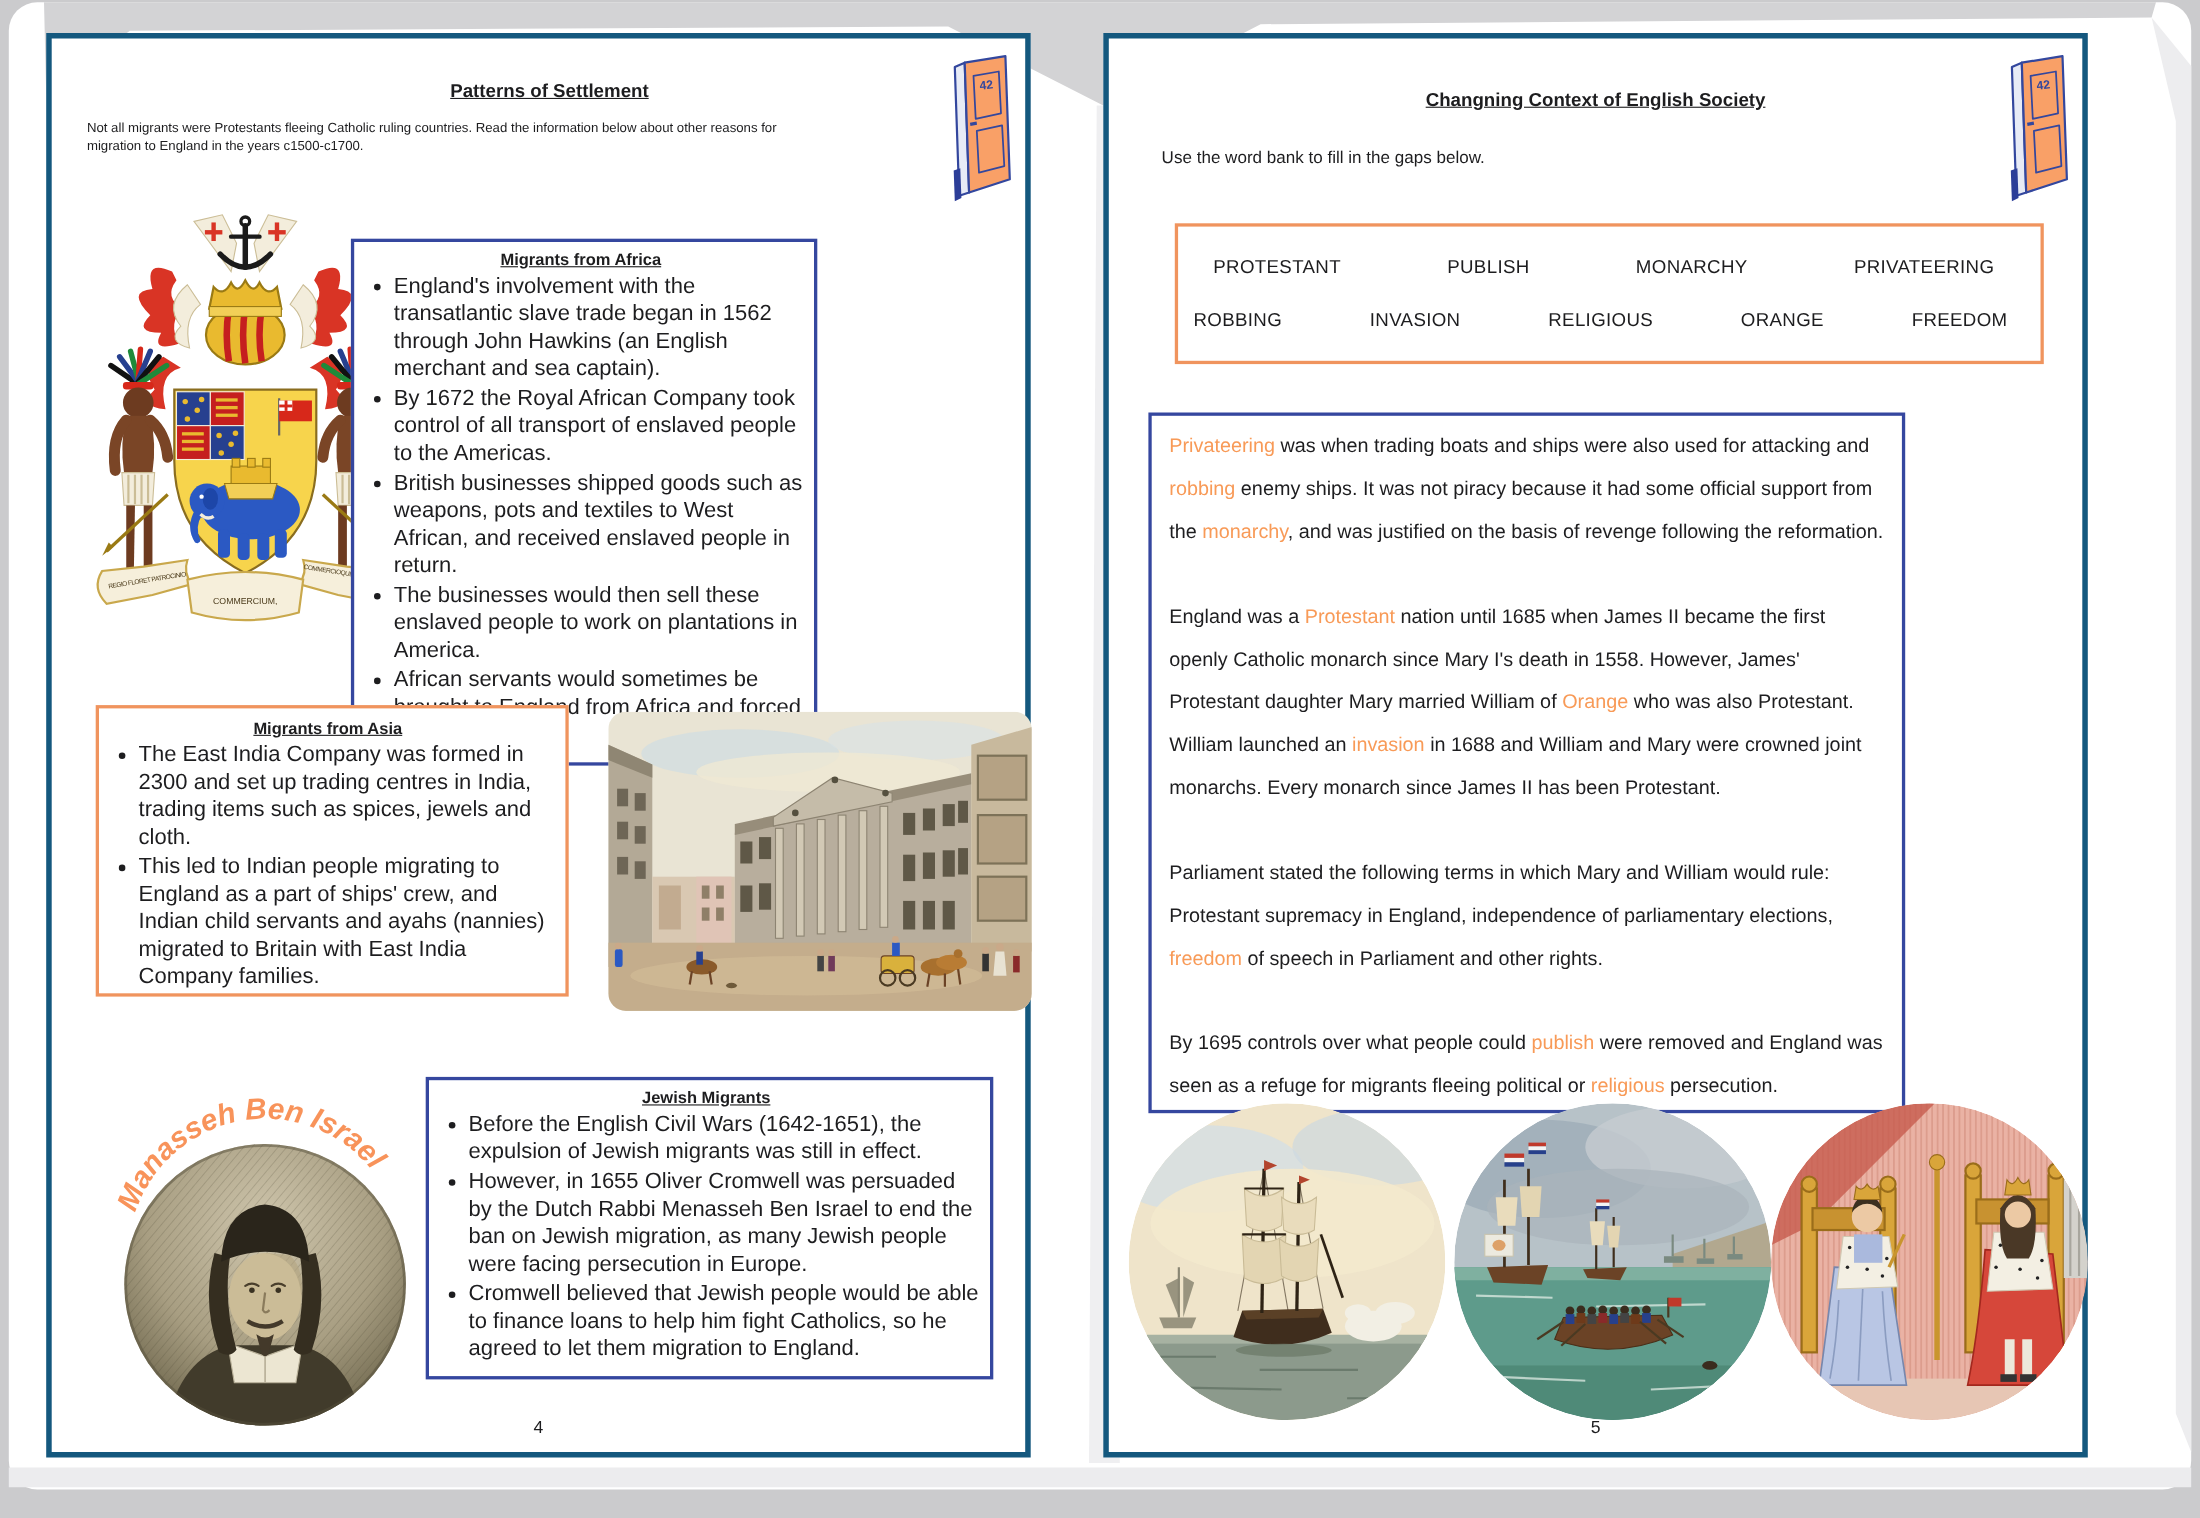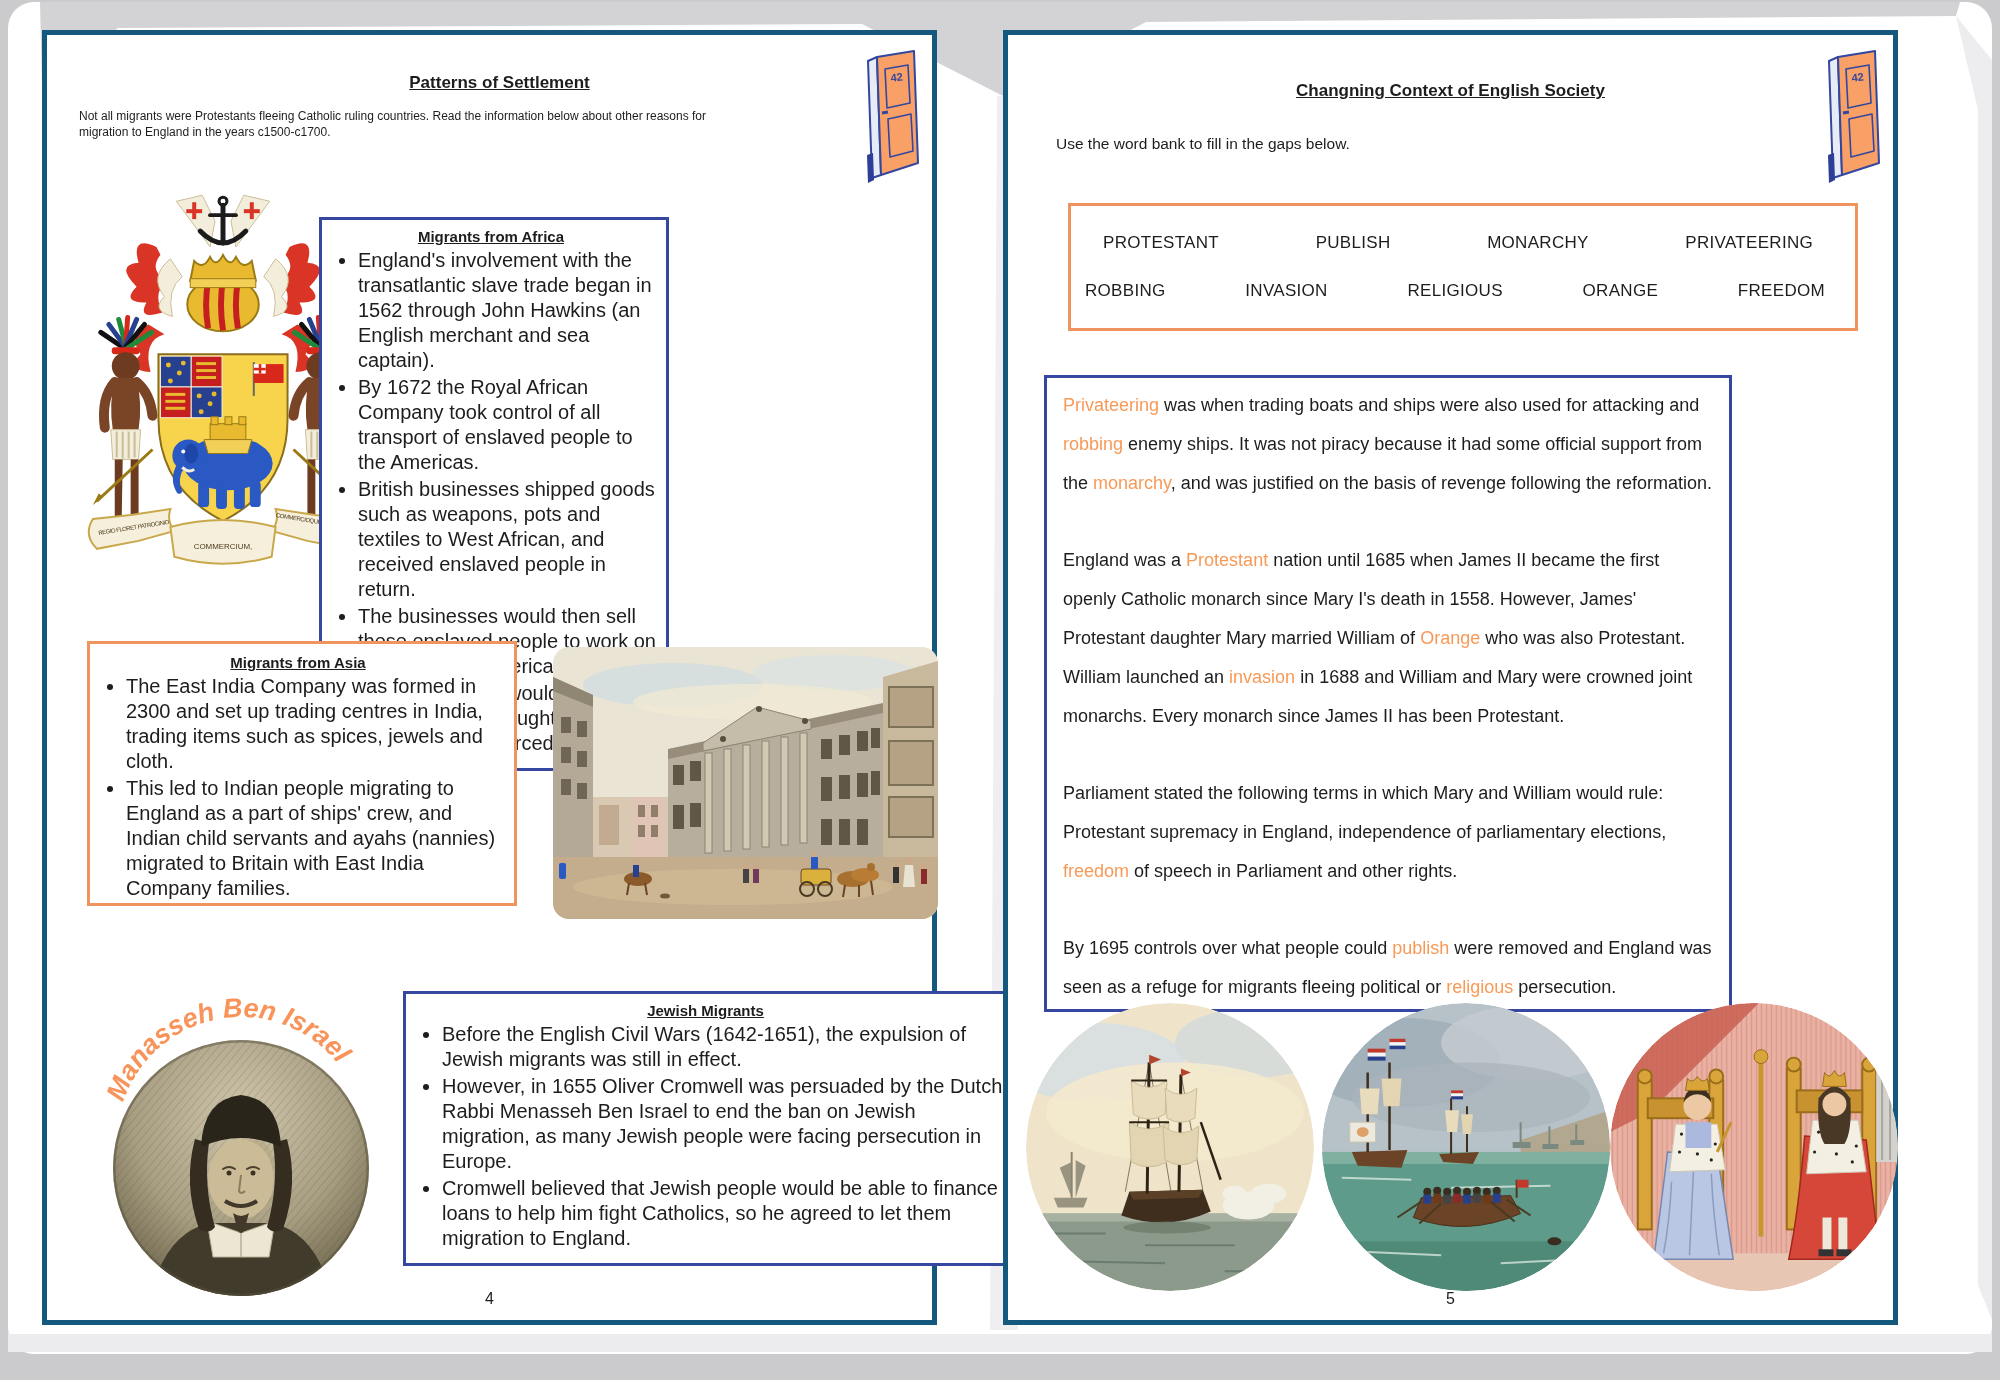--- a/index.html
+++ b/index.html
@@ -31,23 +31,23 @@
   .instruction{position:absolute;top:100px;left:48px;font-size:15.5px;}
   .info-box{position:absolute;box-sizing:border-box;background:#fff;}
   .blue-box{border:3px solid var(--blue_box,#35479f);}
   .orange-box{border:3px solid var(--orange_box,#f0945e);}
   .box-title{
     text-align:center;font-weight:bold;text-decoration:underline;
     font-size:15px;margin:4px 0 3px 0;
   }
   .info-box ul{margin:0;padding-left:34px;}
   .info-box li{font-size:20px;line-height:1.25;margin-bottom:2px;}
-  #africa-box{left:272px;top:182px;width:350px;padding:4px 8px 10px 2px;}
+  #africa-box{left:272px;top:182px;width:424px;padding:4px 8px 10px 2px;}
   #asia-box{left:40px;top:606px;width:430px;padding:6px 10px 0 2px;}
-  #jewish-box{left:356px;top:944px;width:611px;padding:4px 8px 10px 2px;margin-top:12px;}
+  #jewish-box{left:340px;top:944px;width:516px;padding:4px 8px 10px 2px;}
   #arms-svg{position:absolute;left:32px;top:150px;width:288px;height:388px;}
   #eih-img{position:absolute;left:506px;top:612px;width:385px;height:272px;}
   #portrait-svg{position:absolute;left:44px;top:948px;width:300px;height:320px;}
   .page-num{
     position:absolute;bottom:12px;left:0;right:0;text-align:center;font-size:16px;
   }
   #wordbank{
     position:absolute;left:60px;top:168px;width:790px;height:128px;
     box-sizing:border-box;display:flex;flex-direction:column;justify-content:space-evenly;
   }

